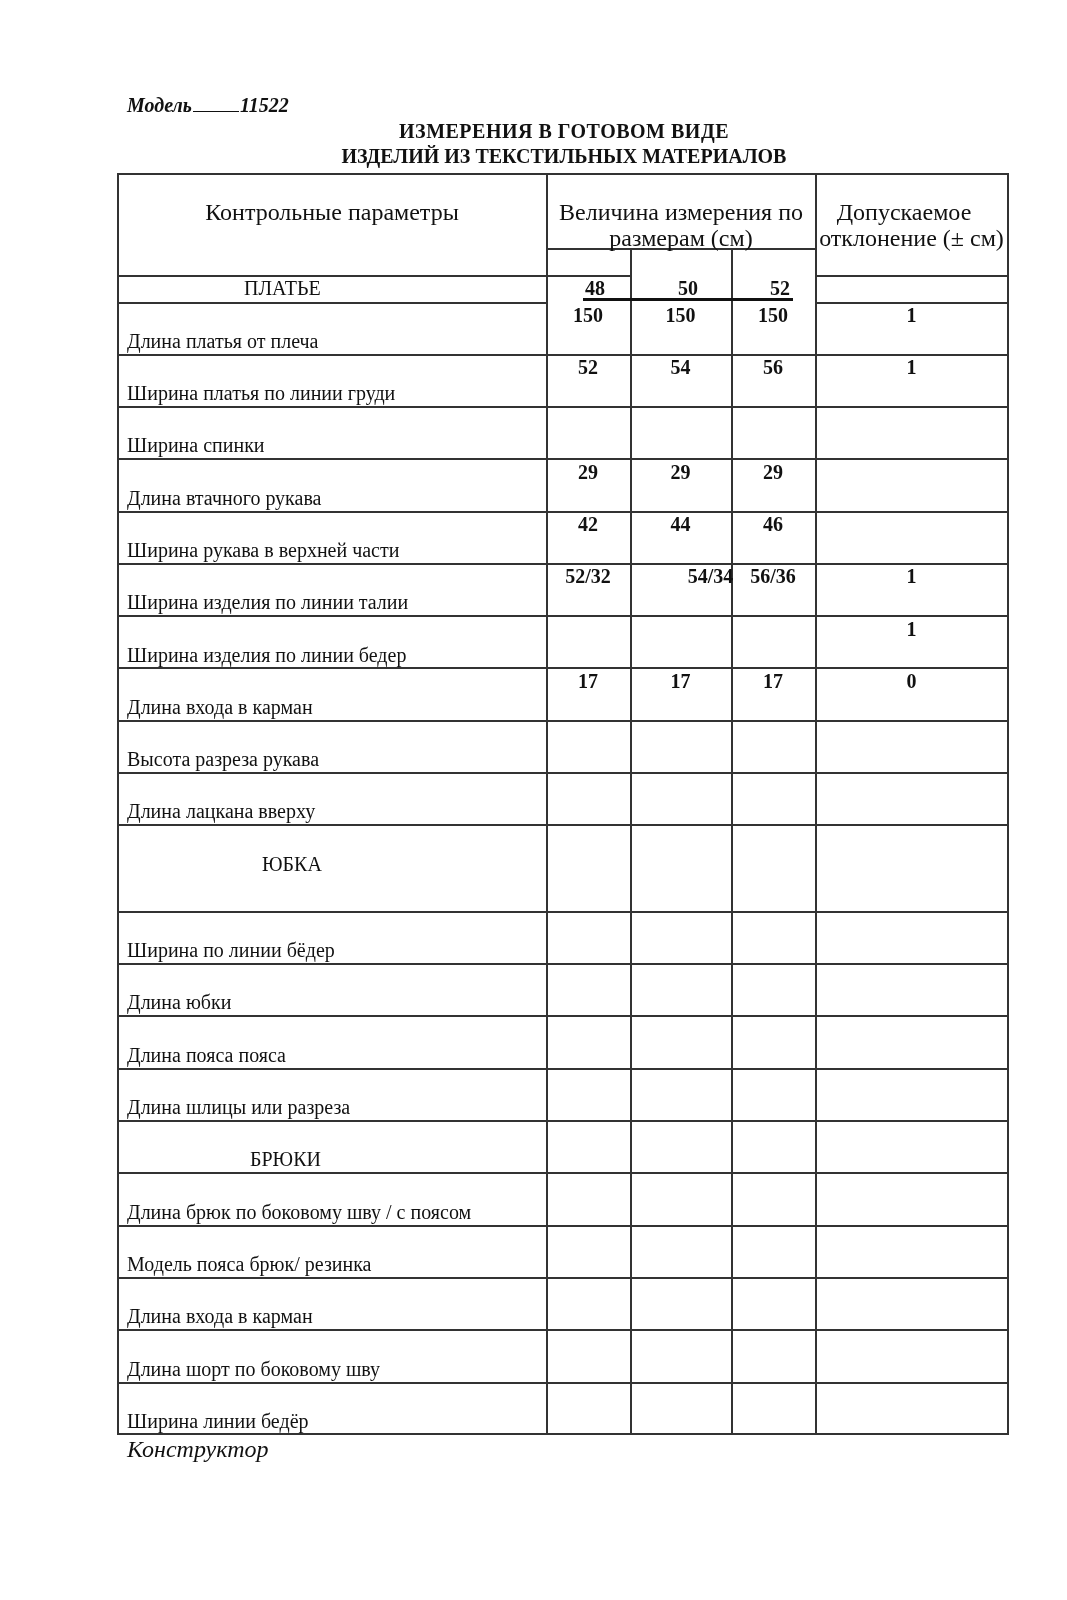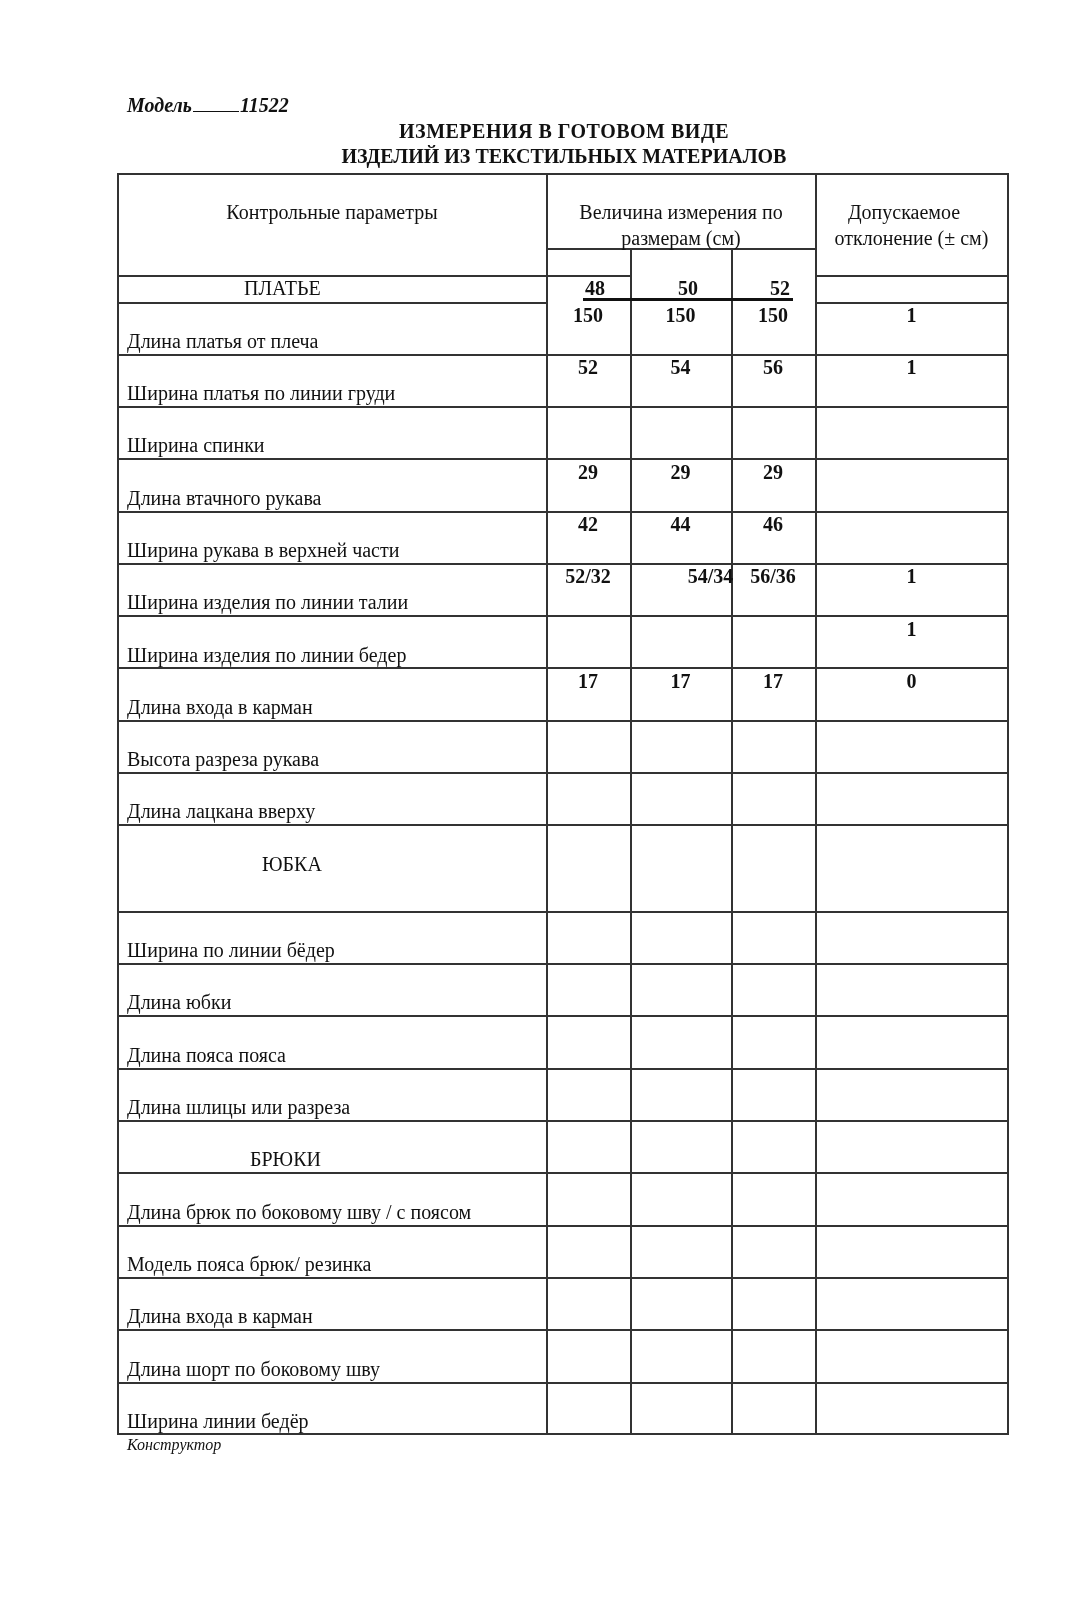--- a/index.html
+++ b/index.html
@@ -2,30 +2,30 @@
 <html><head>
 <meta charset="utf-8">
 <style>
   html, body { margin:0; padding:0; background:#ffffff; }
   body { width:1067px; height:1600px; position:relative; overflow:hidden;
          font-family:"Liberation Serif", "DejaVu Serif", serif; color:#111; }
   .model { position:absolute; left:127px; top:94px; font-size:20px; font-style:italic; font-weight:bold; }
   .model .blank { display:inline-block; width:46px; border-bottom:1.5px solid #111; margin:0 1px; height:15px; vertical-align:baseline; }
   .title1 { position:absolute; left:0; width:1128px; top:120px; text-align:center; font-size:20px; font-weight:bold; letter-spacing:0.5px; }
   .title2 { position:absolute; left:0; width:1128px; top:145px; text-align:center; font-size:20px; font-weight:bold; }
-  .footer { position:absolute; left:127px; top:1436px; font-size:16px; font-style:italic; }
+  .footer { position:absolute; left:127px; top:1436px; font-size:24px; font-style:italic; }
 
   .line { position:absolute; background:#333; }
   .h { height:1.5px; }
   .v { width:1.5px; }
 
   .cell-text { position:absolute; font-size:20px; white-space:nowrap; }
   .param { left:127px; }
   .section { font-size:20px; }
-  .hdr { text-align:center; font-size:20px; line-height:26px; }
+  .hdr { text-align:center; font-size:24px; line-height:26px; }
   .num { font-weight:bold; text-align:center; font-size:20px; }
   .sizes-underline { position:absolute; left:583px; top:298px; width:210px; height:3px; background:#111; }
 </style>
 </head>
 <body>
 
 <div class="model"><span>Модель</span><span class="blank"></span><span>11522</span></div>
 <div class="title1">ИЗМЕРЕНИЯ  В  ГОТОВОМ  ВИДЕ</div>
 <div class="title2">ИЗДЕЛИЙ ИЗ ТЕКСТИЛЬНЫХ  МАТЕРИАЛОВ</div>
 

